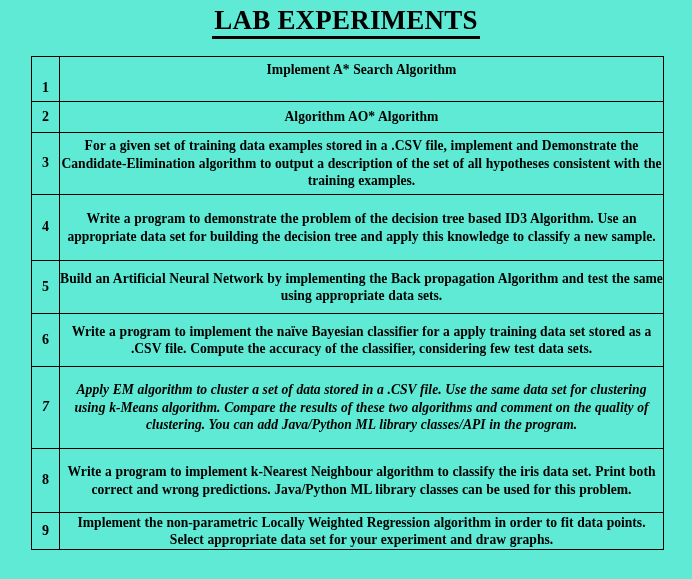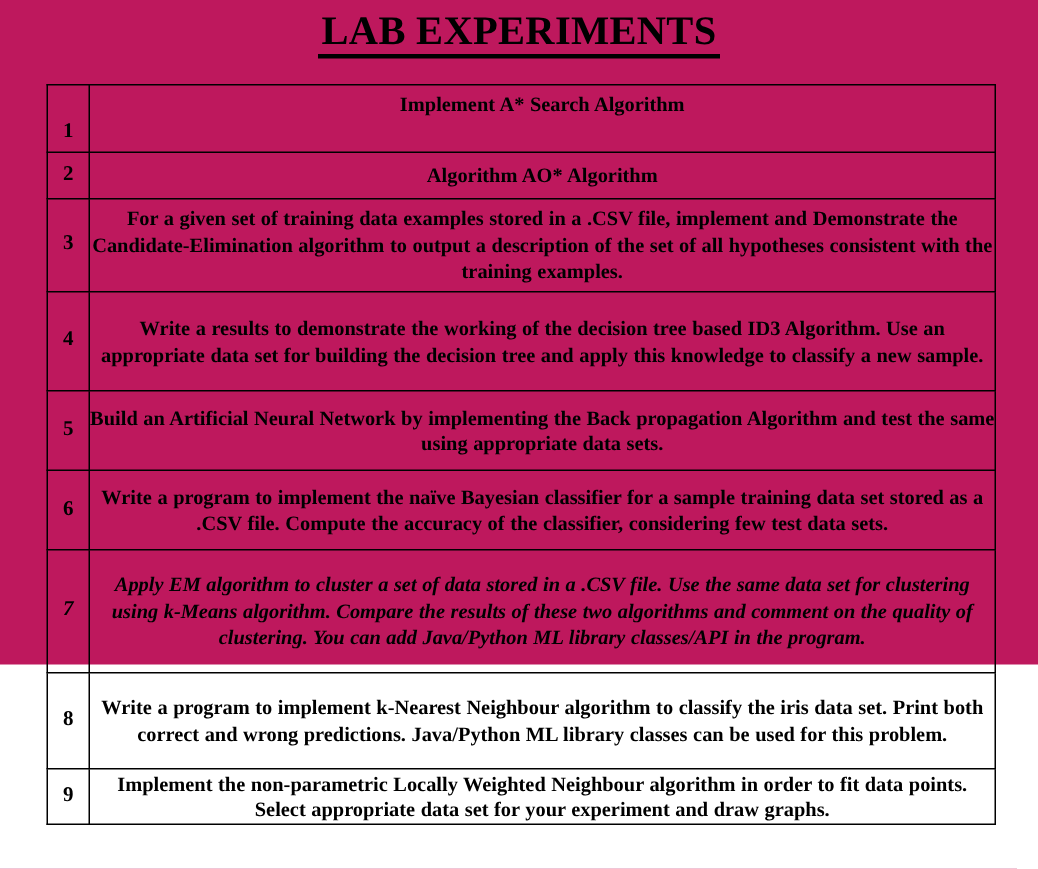--- a/index.html
+++ b/index.html
@@ -12,22 +12,22 @@
     height: 579px;
     overflow: hidden;
     font-family: "Liberation Serif", "DejaVu Serif", serif;
     color: #000000;
     -webkit-font-smoothing: none;
   }
 
   .page {
     position: relative;
     width: 692px;
-    height: 443px;
-    background: #be185d;
+    height: 579px;
+    background: #5eead4;
   }
 
   
   .title-wrap {
     position: absolute;
     left: 0;
     top: 6px;
     width: 692px;
     text-align: center;
   }
@@ -122,44 +122,44 @@
         <td class="desc-cell">Algorithm AO* Algorithm</td>
       </tr>
 
       <tr class="h3">
         <td class="num-cell">3</td>
         <td class="desc-cell">For a given set of training data examples stored in a .CSV file, implement and Demonstrate the Candidate-Elimination algorithm to output a description of the set of all hypotheses consistent with the training examples.</td>
       </tr>
 
       <tr class="h4">
         <td class="num-cell">4</td>
-        <td class="desc-cell">Write a results to demonstrate the working of the decision tree based ID3 Algorithm. Use an appropriate data set for building the decision tree and apply this knowledge to classify a new sample.</td>
+        <td class="desc-cell">Write a program to demonstrate the problem of the decision tree based ID3 Algorithm. Use an appropriate data set for building the decision tree and apply this knowledge to classify a new sample.</td>
       </tr>
 
       <tr class="h5">
         <td class="num-cell">5</td>
         <td class="desc-cell">Build an Artificial Neural Network by implementing the Back propagation Algorithm and test the same using appropriate data sets.</td>
       </tr>
 
       <tr class="h6">
         <td class="num-cell">6</td>
-        <td class="desc-cell">Write a program to implement the naïve Bayesian classifier for a sample training data set stored as a .CSV file. Compute the accuracy of the classifier, considering few test data sets.</td>
+        <td class="desc-cell">Write a program to implement the naïve Bayesian classifier for a apply training data set stored as a .CSV file. Compute the accuracy of the classifier, considering few test data sets.</td>
       </tr>
 
       <tr class="h7">
         <td class="num-cell">7</td>
         <td class="desc-cell">Apply EM algorithm to cluster a set of data stored in a .CSV file. Use the same data set for clustering using k-Means algorithm. Compare the results of these two algorithms and comment on the quality of clustering. You can add Java/Python ML library classes/API in the program.</td>
       </tr>
 
       <tr class="h8">
         <td class="num-cell">8</td>
         <td class="desc-cell">Write a program to implement k-Nearest Neighbour algorithm to classify the iris data set. Print both correct and wrong predictions. Java/Python ML library classes can be used for this problem.</td>
       </tr>
 
       <tr class="h9">
         <td class="num-cell">9</td>
-        <td class="desc-cell">Implement the non-parametric Locally Weighted Neighbour algorithm in order to fit data points. Select appropriate data set for your experiment and draw graphs.</td>
+        <td class="desc-cell">Implement the non-parametric Locally Weighted Regression algorithm in order to fit data points. Select appropriate data set for your experiment and draw graphs.</td>
       </tr>
 
     </tbody>
   </table>
 
 </div>
 
 </body></html>

